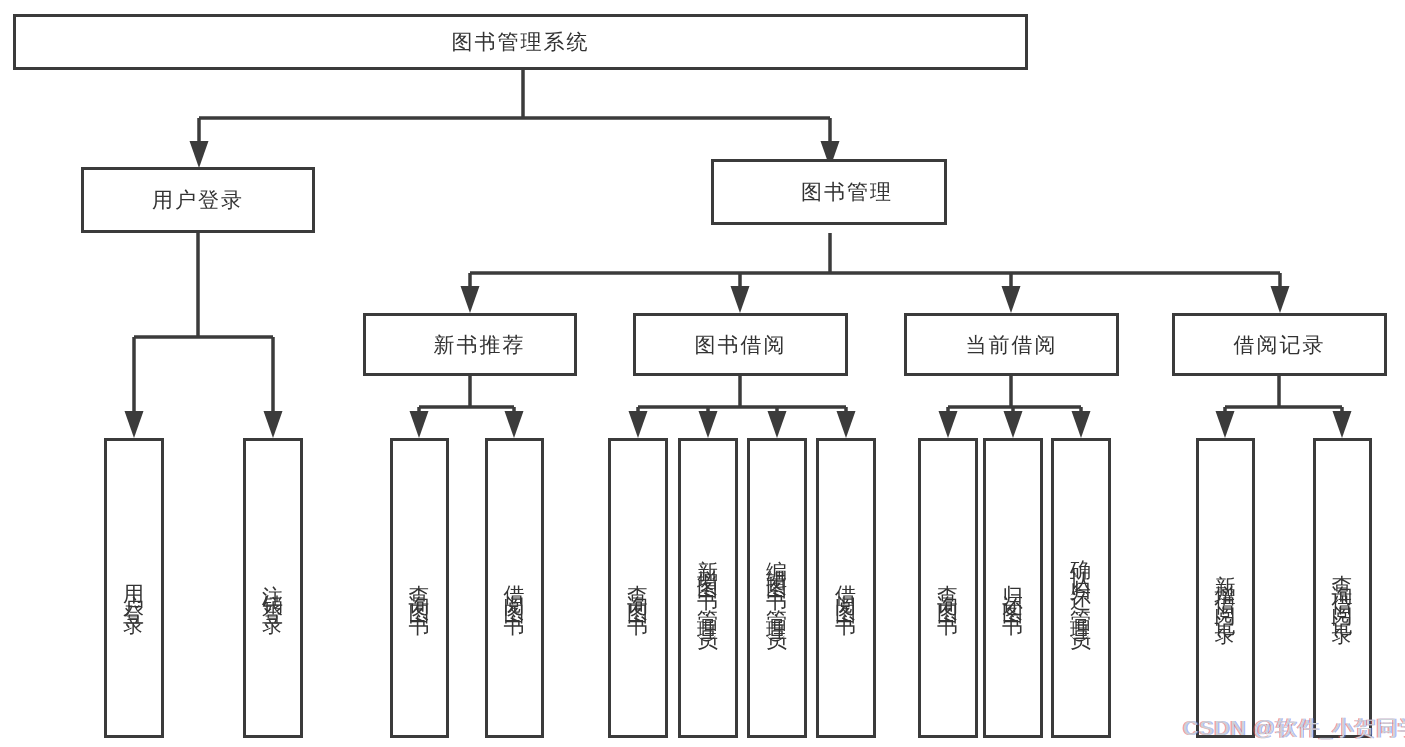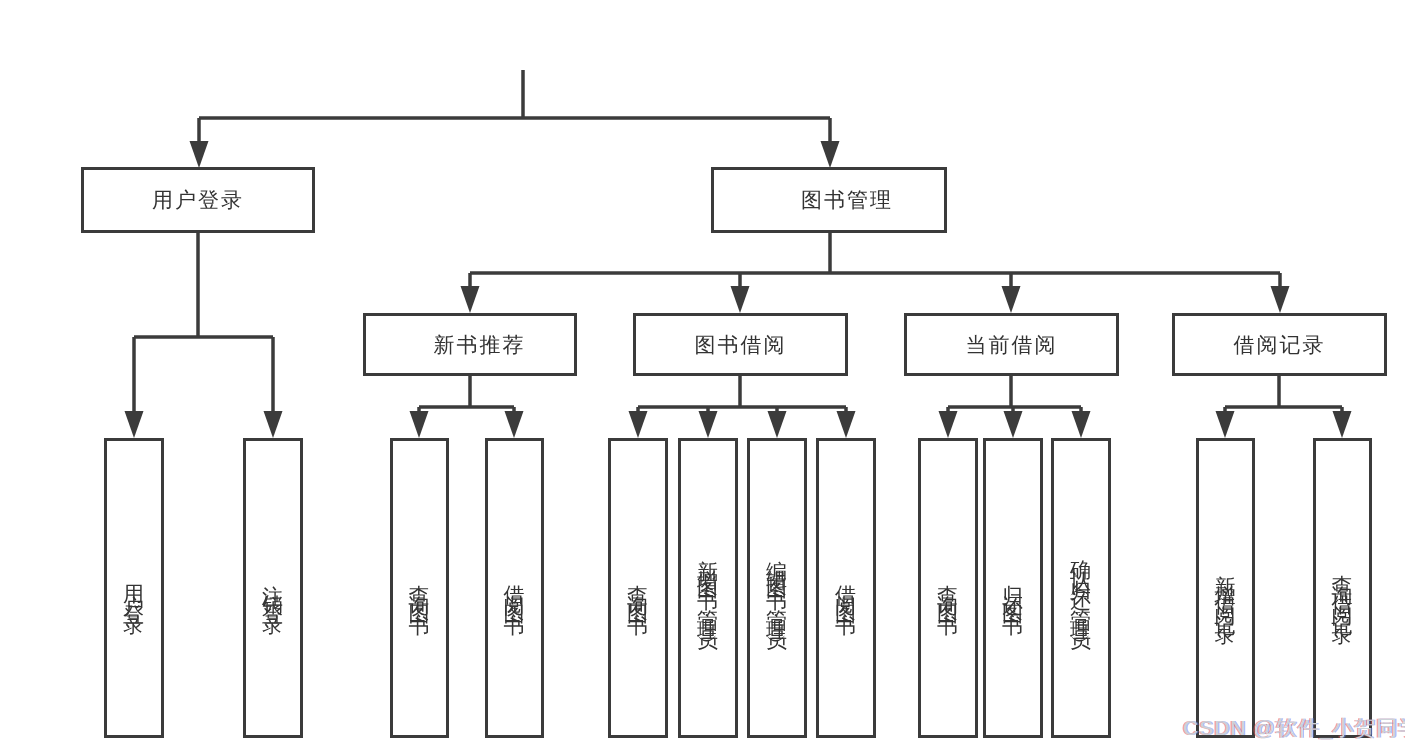--- a/index.html
+++ b/index.html
@@ -113,25 +113,28 @@
       <polygon points="777,438 767.5,411 786.5,411"></polygon>
       <polygon points="846,438 836.5,411 855.5,411"></polygon>
       <polygon points="948,438 938.5,411 957.5,411"></polygon>
       <polygon points="1013,438 1003.5,411 1022.5,411"></polygon>
       <polygon points="1081,438 1071.5,411 1090.5,411"></polygon>
       <polygon points="1225,438 1215.5,411 1234.5,411"></polygon>
       <polygon points="1342,438 1332.5,411 1351.5,411"></polygon>
     </g>
   </svg>
 
+  <div class="node h-node" style="left:13px;top:14px;width:1015px;height:56px;">
+    <span class="lbl">图书管理系统</span>
+  </div>
 
   <div class="node h-node" style="left:81px;top:167px;width:234px;height:66px;">
     <span class="lbl">用户登录</span>
   </div>
-  <div class="node h-node" style="left:711px;top:167px;width:236px;height:66px;padding-left:36px;">
+  <div class="node h-node" style="left:711px;top:159px;width:236px;height:66px;padding-left:36px;">
     <span class="lbl">图书管理</span>
   </div>
 
   <div class="node h-node" style="left:363px;top:313px;width:214px;height:63px;padding-left:19px;">
     <span class="lbl">新书推荐</span>
   </div>
   <div class="node h-node" style="left:633px;top:313px;width:215px;height:63px;">
     <span class="lbl">图书借阅</span>
   </div>
   <div class="node h-node" style="left:904px;top:313px;width:215px;height:63px;">

